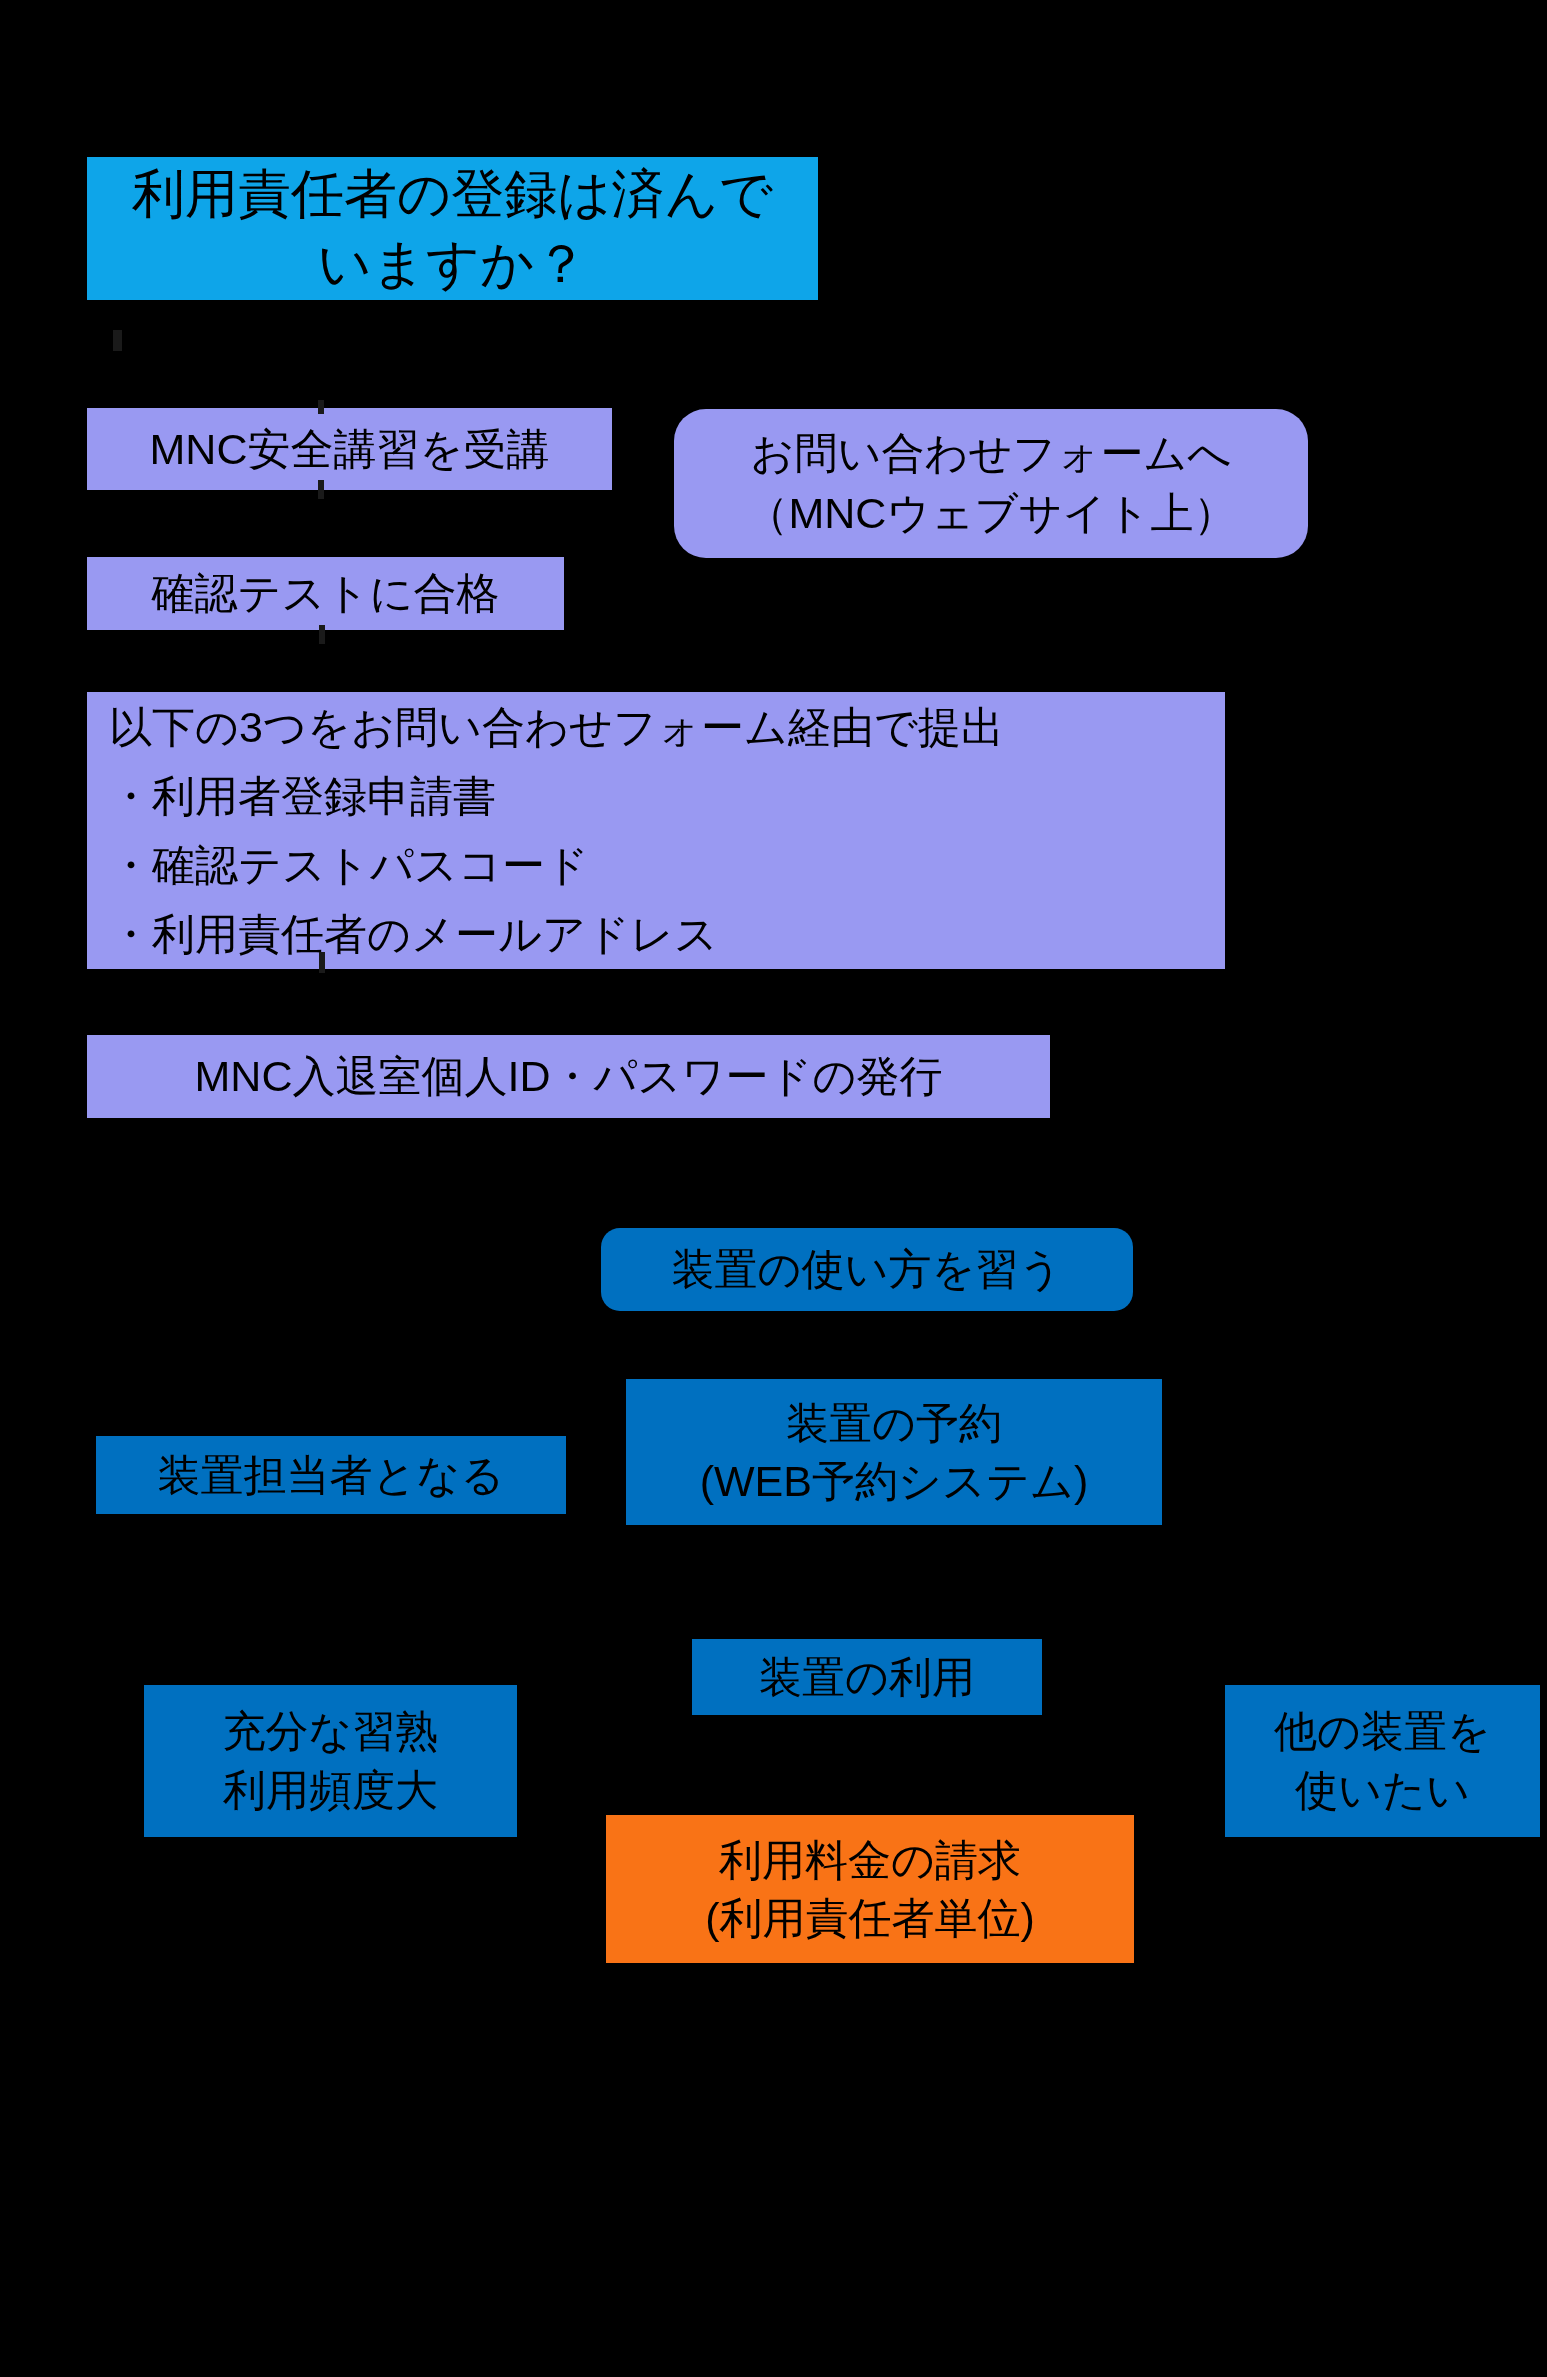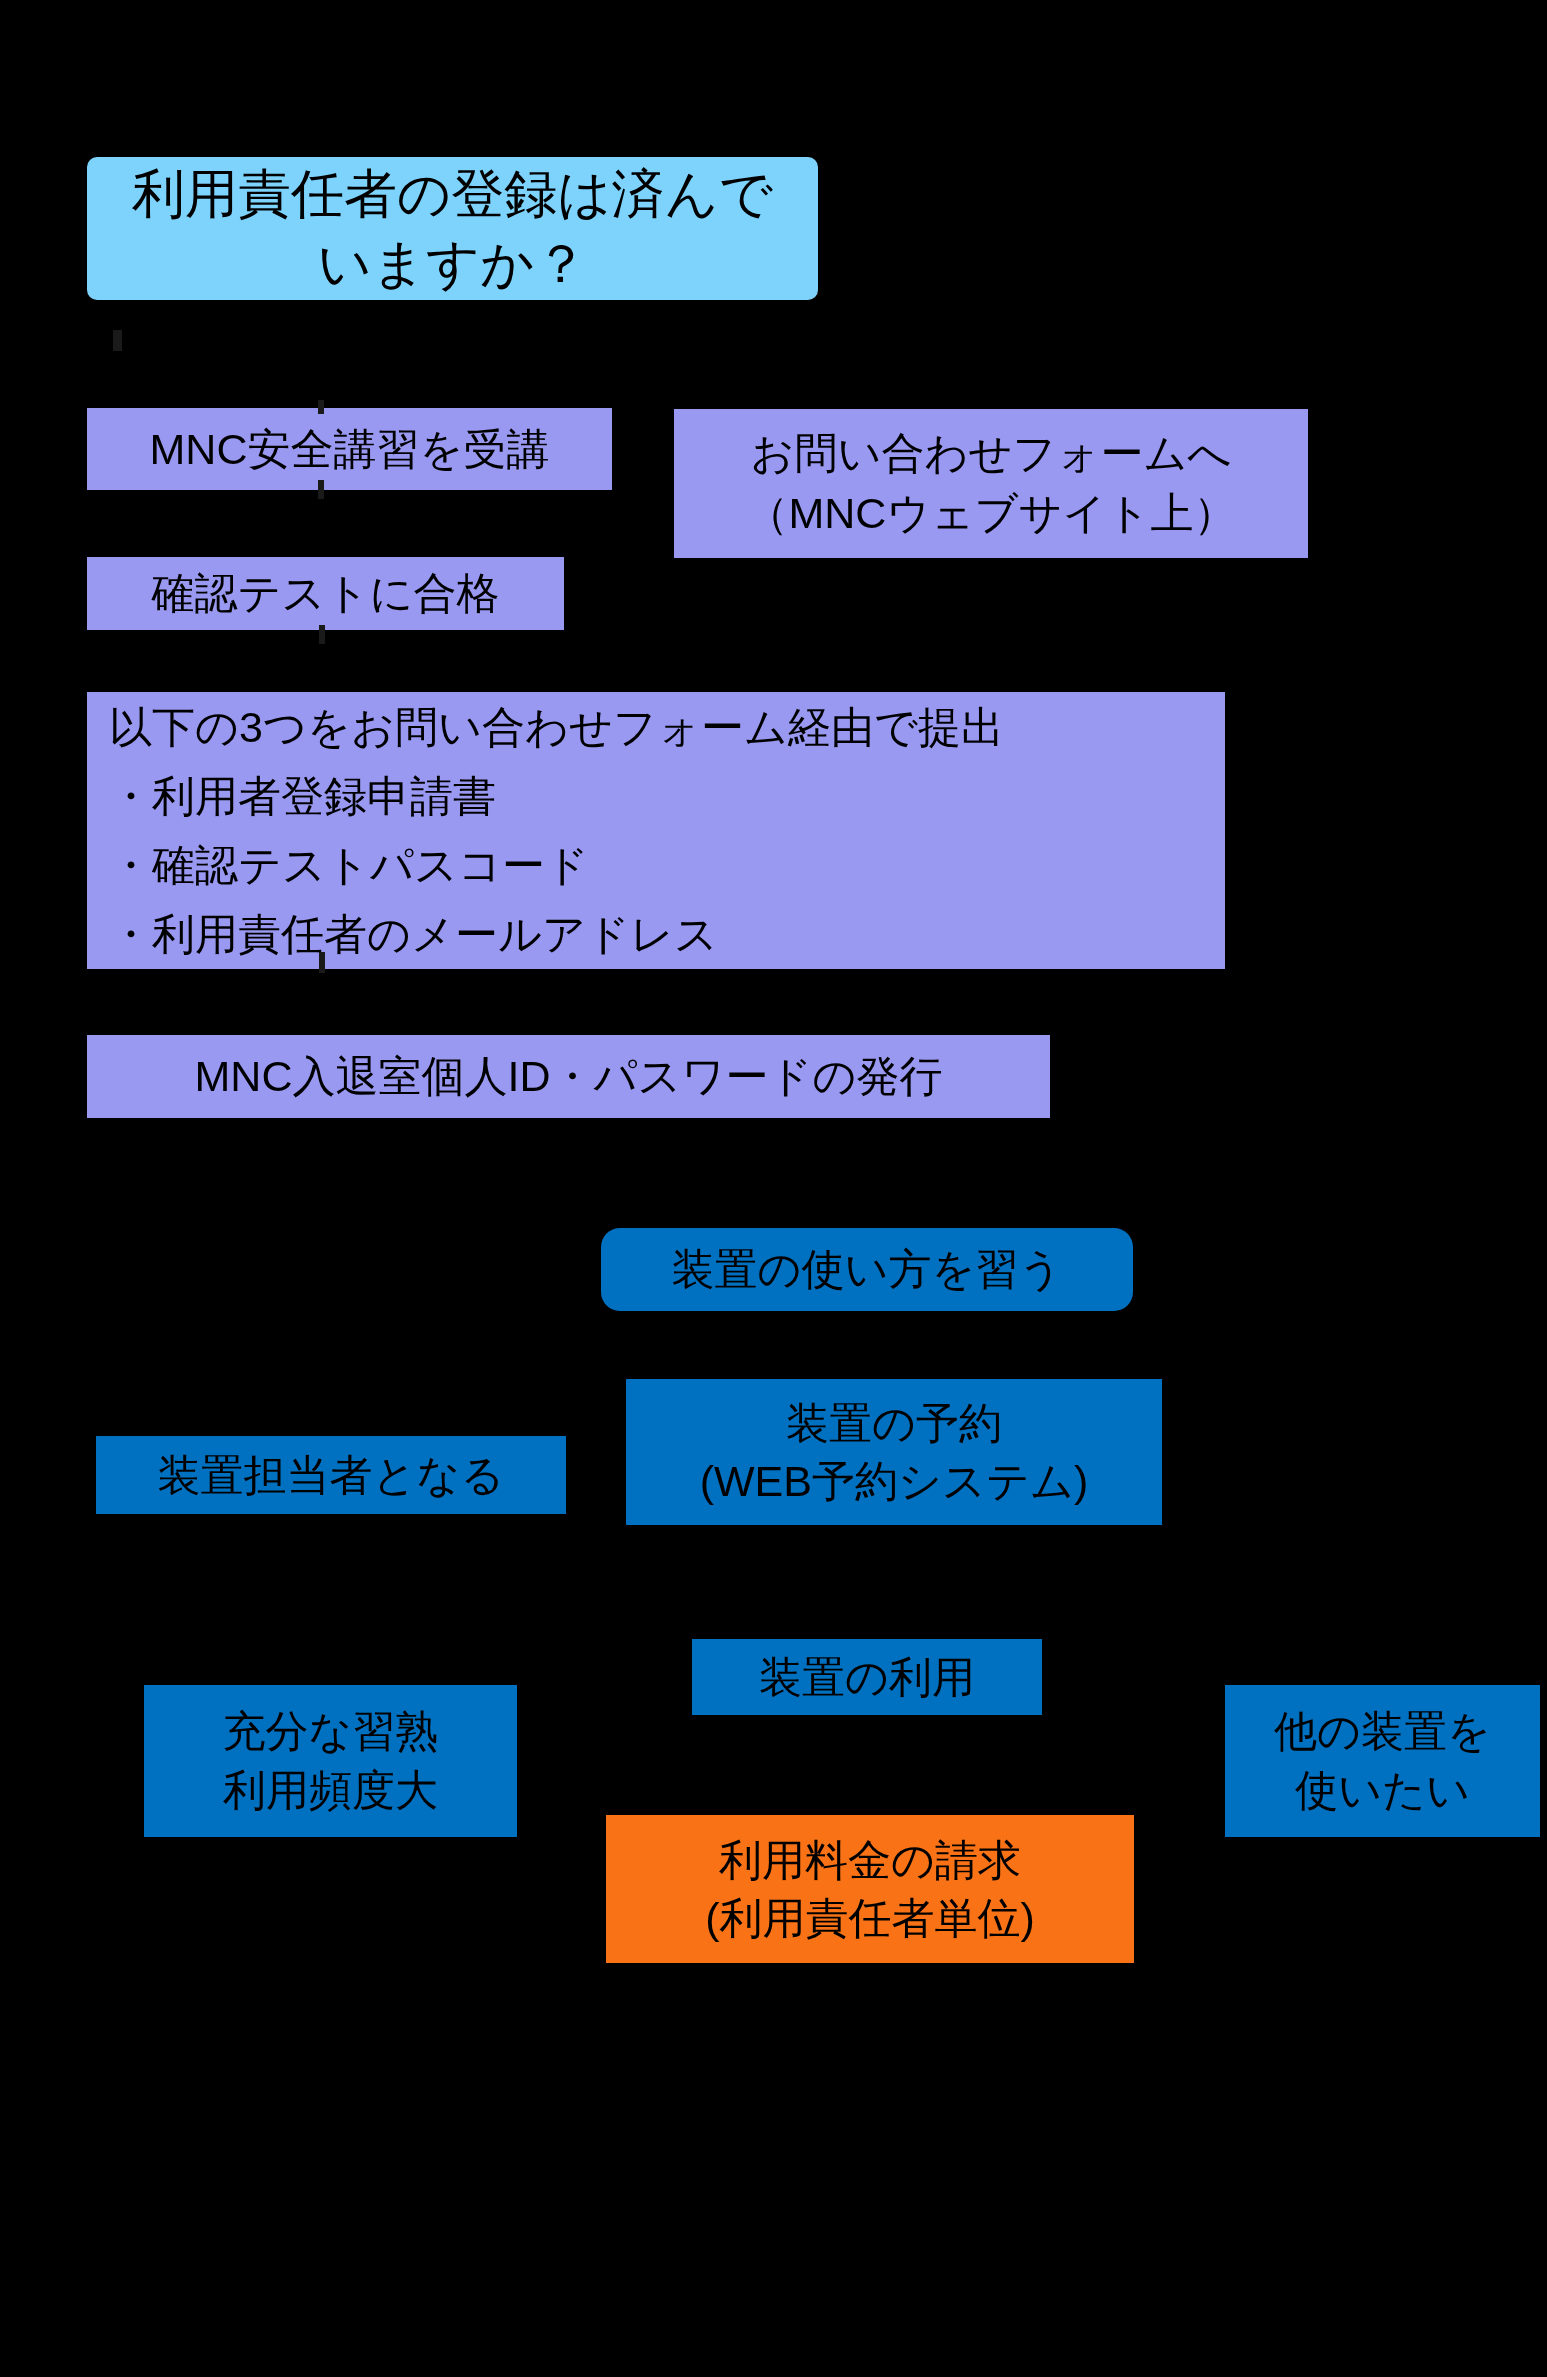--- a/index.html
+++ b/index.html
@@ -47,30 +47,30 @@
   .tick-2 { left: 318px; top: 400px;  width: 5.8px;  height: 14px; }
   .tick-3 { left: 318px; top: 480px;  width: 5.8px;  height: 19px; }
   .tick-4 { left: 319px; top: 625px;  width: 5.8px;  height: 19px; }
   .tick-5 { left: 319px; top: 952px; width: 5.8px;  height: 20.5px; }
 </style>
 </head>
 <body>
 
 <div class="canvas">
 
-  <div class="box b-question" style="background: #7dd3fc; border-radius: 10px;">
+  <div class="box b-question" style="background: #0ea5e9;">
     <span>利用責任者の登録は済んで</span>
     <span>いますか？</span>
   </div>
 
   <div class="box b-safety" style="background: rgb(153, 153, 242);">
     <span>MNC安全講習を受講</span>
   </div>
 
-  <div class="box b-inquiry" style="background: rgb(153, 153, 242);">
+  <div class="box b-inquiry" style="background: rgb(153, 153, 242); border-radius: 32px;">
     <span>お問い合わせフォームへ</span>
     <span>（MNCウェブサイト上）</span>
   </div>
 
   <div class="box b-passtest" style="background: rgb(153, 153, 242);">
     <span>確認テストに合格</span>
   </div>
 
   <div class="box b-submit" style="background: rgb(153, 153, 242);">
     <span>以下の3つをお問い合わせフォーム経由で提出</span>

